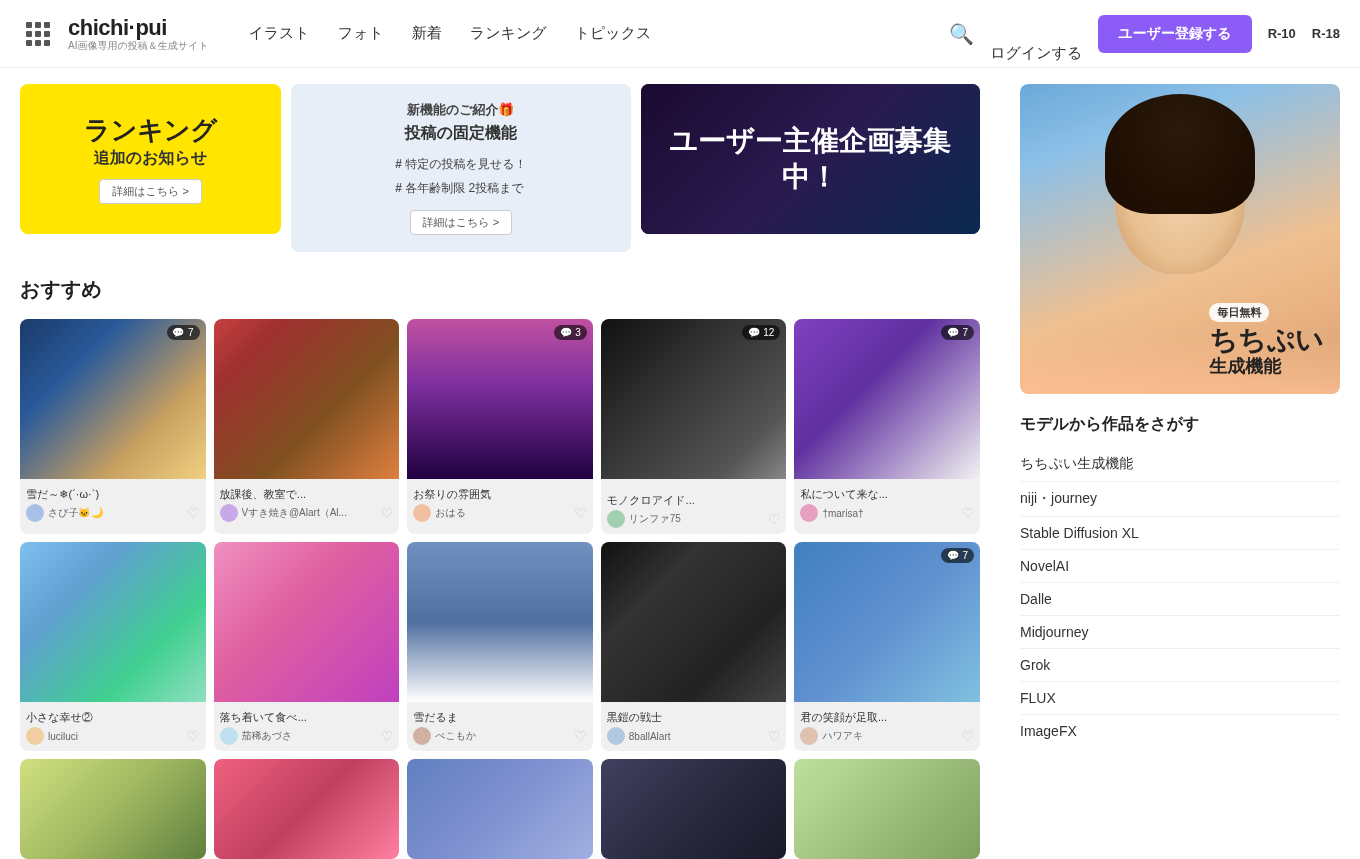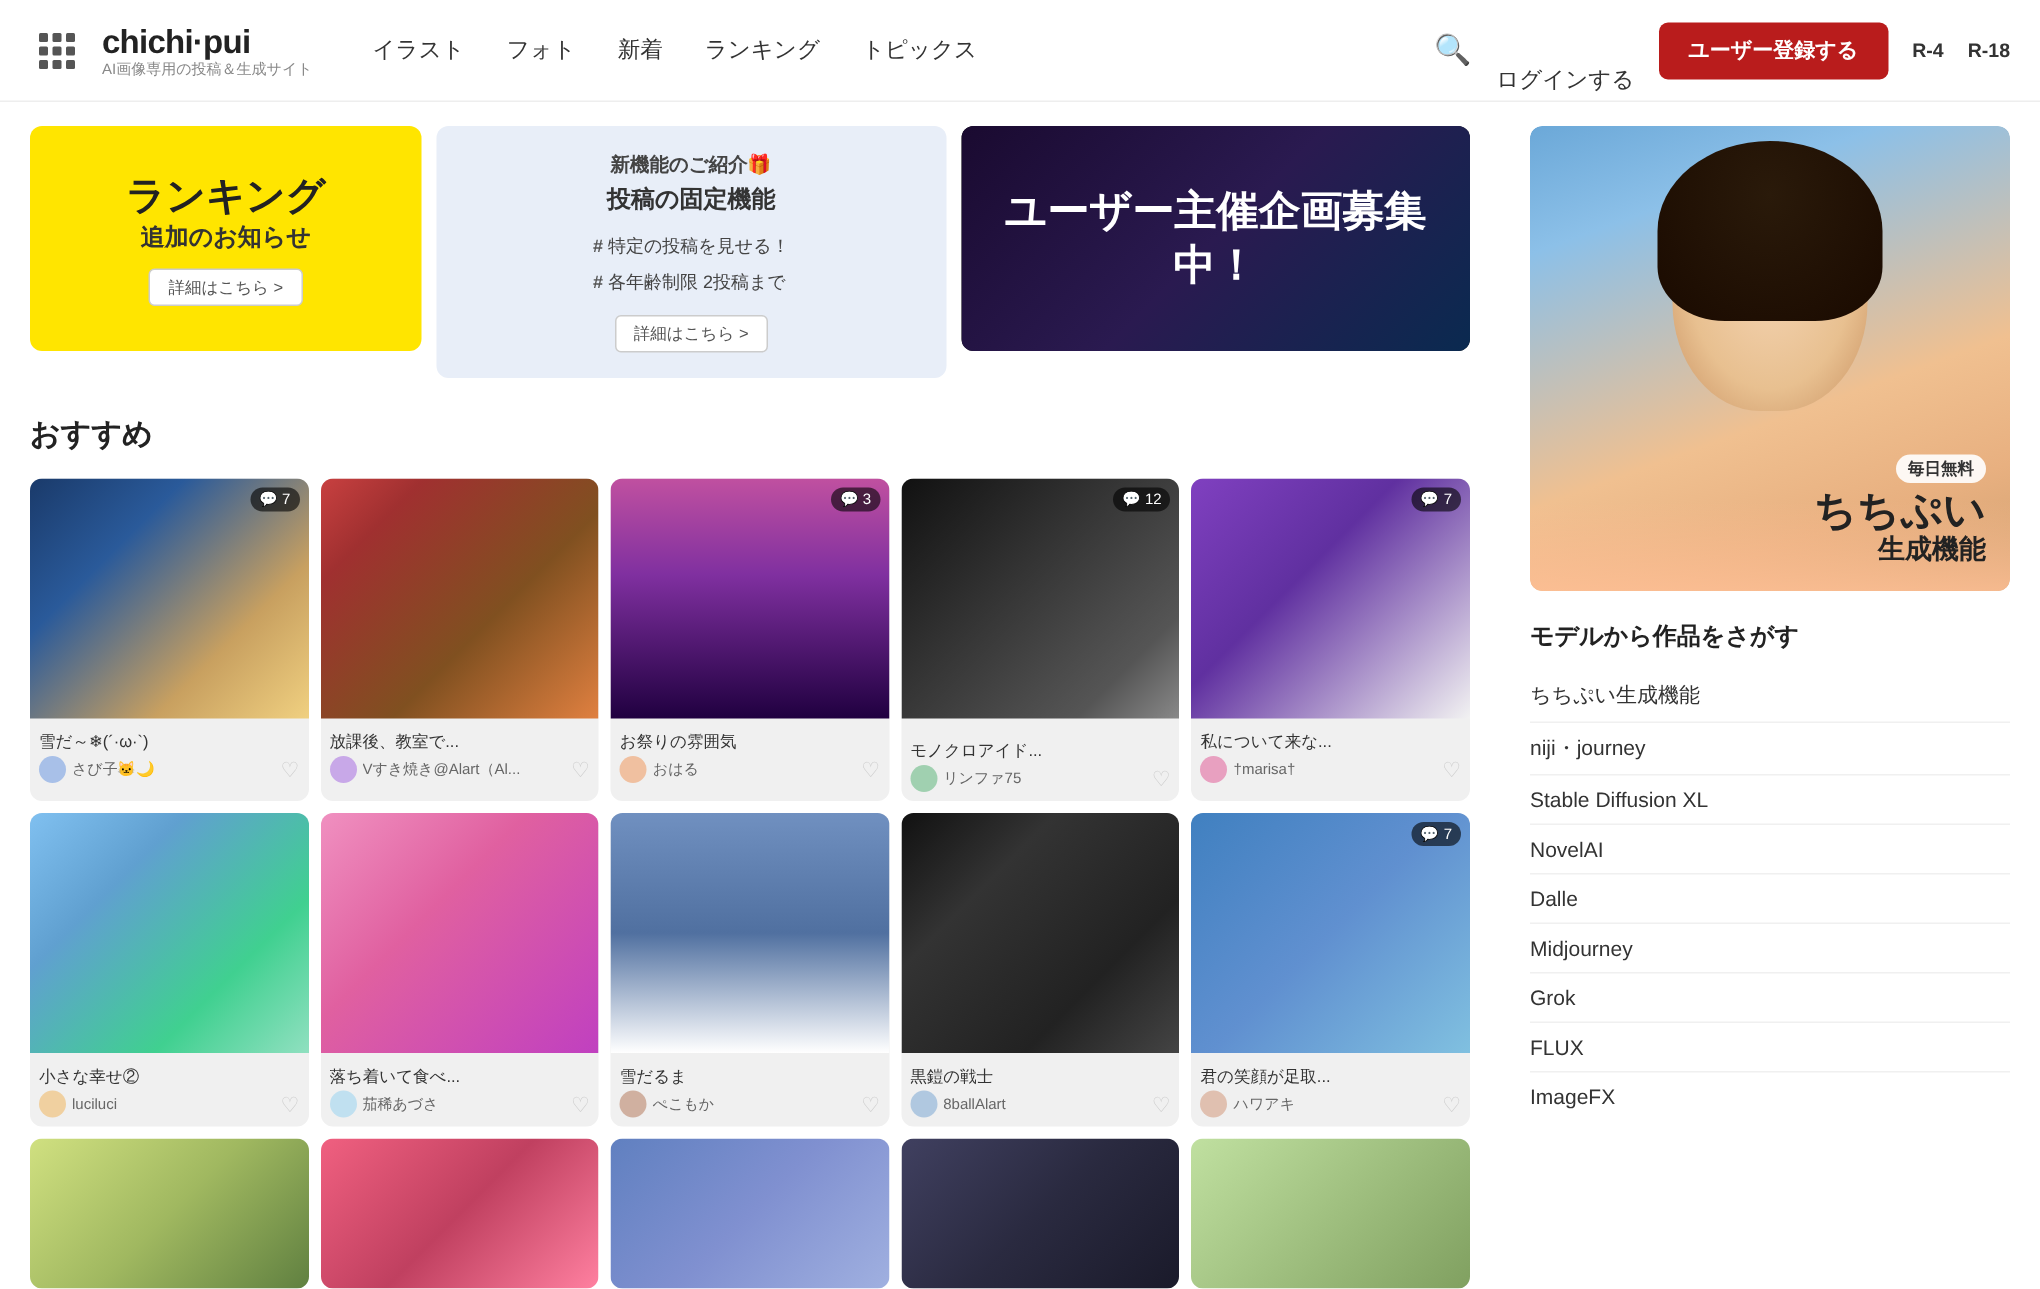--- a/index.html
+++ b/index.html
@@ -11,21 +11,21 @@
     .grid-dots { display: grid; grid-template-columns: repeat(3,6px); gap: 3px; }
     .grid-dot { width: 6px; height: 6px; background: #555; border-radius: 1px; }
     .logo-area { margin-right: 40px; }
     .logo-text { font-size: 22px; font-weight: bold; color: #222; letter-spacing: -0.5px; }
     .logo-sub { font-size: 10px; color: #888; margin-top: -2px; }
     .header-nav { display: flex; gap: 28px; flex: 1; }
     .nav-item { font-size: 15px; color: #333; cursor: pointer; text-decoration: none; }
     .header-actions { display: flex; align-items: center; gap: 16px; }
     .search-icon-btn { background: none; border: none; cursor: pointer; font-size: 20px; color: #555; }
     .login-btn { background: none; border: none; font-size: 15px; color: #333; cursor: pointer; margin-top: 40px; }
-    .register-btn { background: #b91c1c; color: #fff; border: none; padding: 10px 20px; border-radius: 6px; font-size: 14px; cursor: pointer; font-weight: bold; }
+    .register-btn { background: #8b5cf6; color: #fff; border: none; padding: 10px 20px; border-radius: 6px; font-size: 14px; cursor: pointer; font-weight: bold; }
     .age-badge { font-size: 13px; color: #333; font-weight: bold; cursor: pointer; }
 
     
     .main { display: flex; gap: 0; }
     .content-area { flex: 1; padding: 16px 20px; max-width: 1000px; }
     .sidebar { width: 360px; padding: 16px 20px; flex-shrink: 0; }
 
     
     .banner-row { display: flex; gap: 10px; margin-bottom: 24px; }
     .banner-yellow { background: #FFE500; height: 150px; display: flex; flex-direction: column; align-items: center; justify-content: center; border-radius: 8px; flex: 1; cursor: pointer; }
@@ -121,21 +121,21 @@
     <a class="nav-item">イラスト</a>
     <a class="nav-item">フォト</a>
     <a class="nav-item">新着</a>
     <a class="nav-item">ランキング</a>
     <a class="nav-item">トピックス</a>
   </nav>
   <div class="header-actions">
     <button class="search-icon-btn">🔍</button>
     <button class="login-btn">ログインする</button>
     <button class="register-btn">ユーザー登録する</button>
-    <span class="age-badge">R-4</span>
+    <span class="age-badge">R-10</span>
     <span class="age-badge">R-18</span>
   </div>
 </header>
 
 <div class="main">
 
   <div class="content-area">
 
     <div class="banner-row">
 
@@ -318,21 +318,21 @@
     </div>
   </div>
 
   <aside class="sidebar">
 
     <div class="sidebar-banner">
       <div class="sidebar-girl">
         <div class="girl-hair"></div>
         <div class="girl-face"></div>
         <div style="position:absolute; bottom:0; left:0; right:0; background: linear-gradient(to top, rgba(255,192,150,0.8) 0%, transparent 50%); height: 120px; border-radius: 0 0 8px 8px;"></div>
-        <div style="position:absolute; bottom:16px; right:16px; text-align:right; z-index:3;">
+        <div style="position:absolute; bottom:16px; right:16px; text-align:left; z-index:3;">
           <div style="background: rgba(255,255,255,0.9); color:#333; font-size:11px; padding:2px 8px; border-radius:10px; display:inline-block; margin-bottom:4px; font-weight:bold;">毎日無料</div>
           <div style="font-size:28px; font-weight:900; color:#222; line-height:1;">ちちぷい</div>
           <div style="font-size:18px; font-weight:bold; color:#222;">生成機能</div>
         </div>
       </div>
     </div>
 
     <div>
       <h3 class="sidebar-section-title">モデルから作品をさがす</h3>
       <ul class="model-list" id="model-list">

